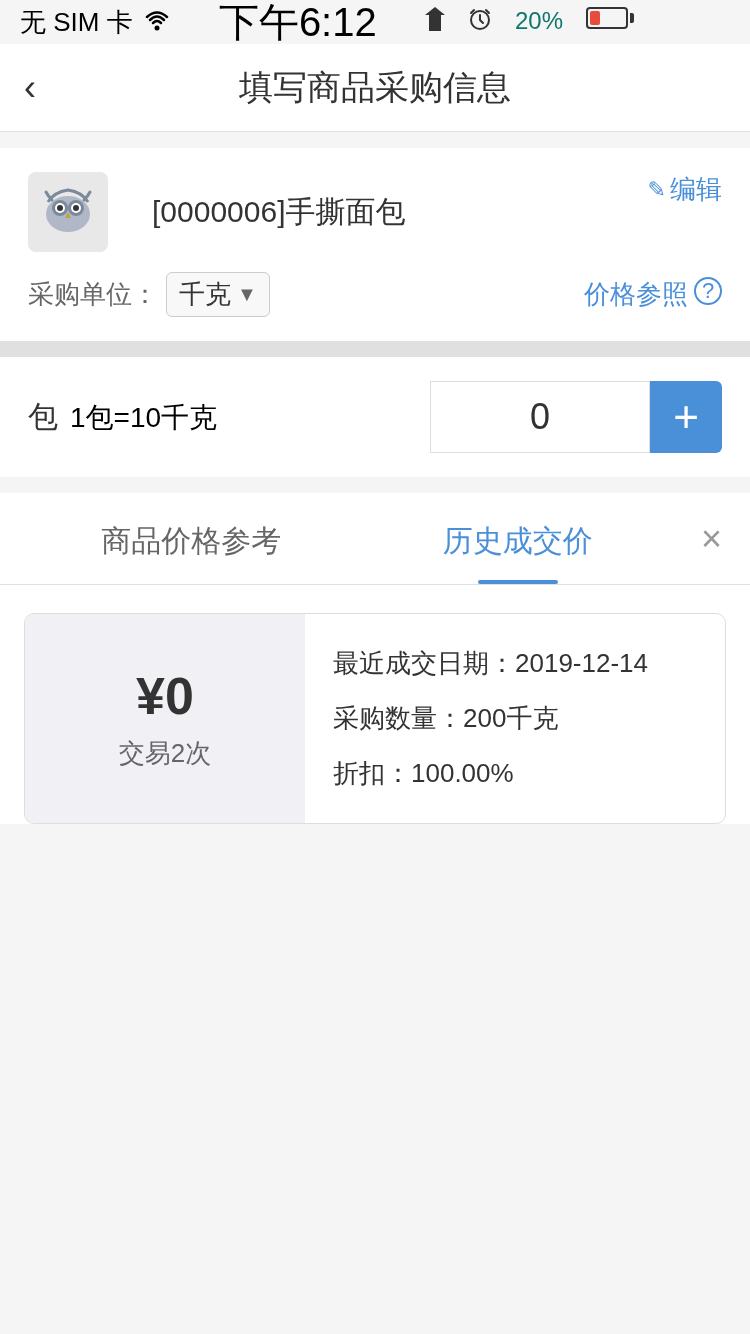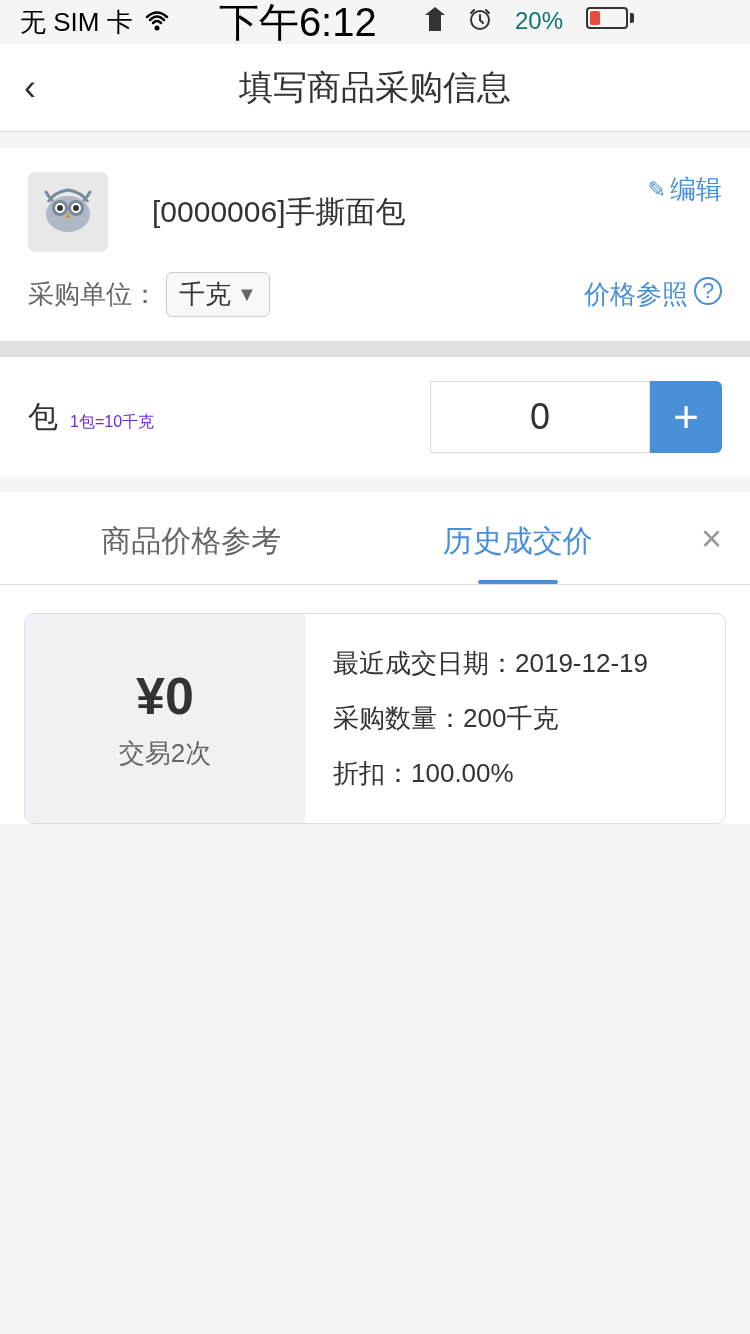--- a/index.html
+++ b/index.html
@@ -193,22 +193,22 @@
       display: flex;
       align-items: baseline;
       gap: 12px;
     }
     .quantity-unit-big {
       font-size: 30px;
       color: #333;
       font-weight: 500;
     }
     .quantity-hint {
-      font-size: 16px;
-      color: #6d28d9;
+      font-size: 28px;
+      color: #000000;
     }
     .quantity-right {
       display: flex;
       align-items: center;
       gap: 0;
     }
     .quantity-input-box {
       width: 220px;
       height: 72px;
       border: 1px solid #ddd;
@@ -436,21 +436,21 @@
 
   <div class="history-card">
     <div class="history-left">
       <div class="history-price">
         <span>¥</span><span>0</span>
       </div>
       <div class="history-trades">交易2次</div>
     </div>
     <div class="history-right">
       <div class="history-detail-row">
-        <span>最近成交日期：</span><span>2019-12-19</span>
+        <span>最近成交日期：</span><span>2019-12-14</span>
       </div>
       <div class="history-detail-row">
         <span>采购数量：</span><span>200千克</span>
       </div>
       <div class="history-detail-row">
         <span>折扣：</span><span>100.00%</span>
       </div>
     </div>
   </div>
 </div>

